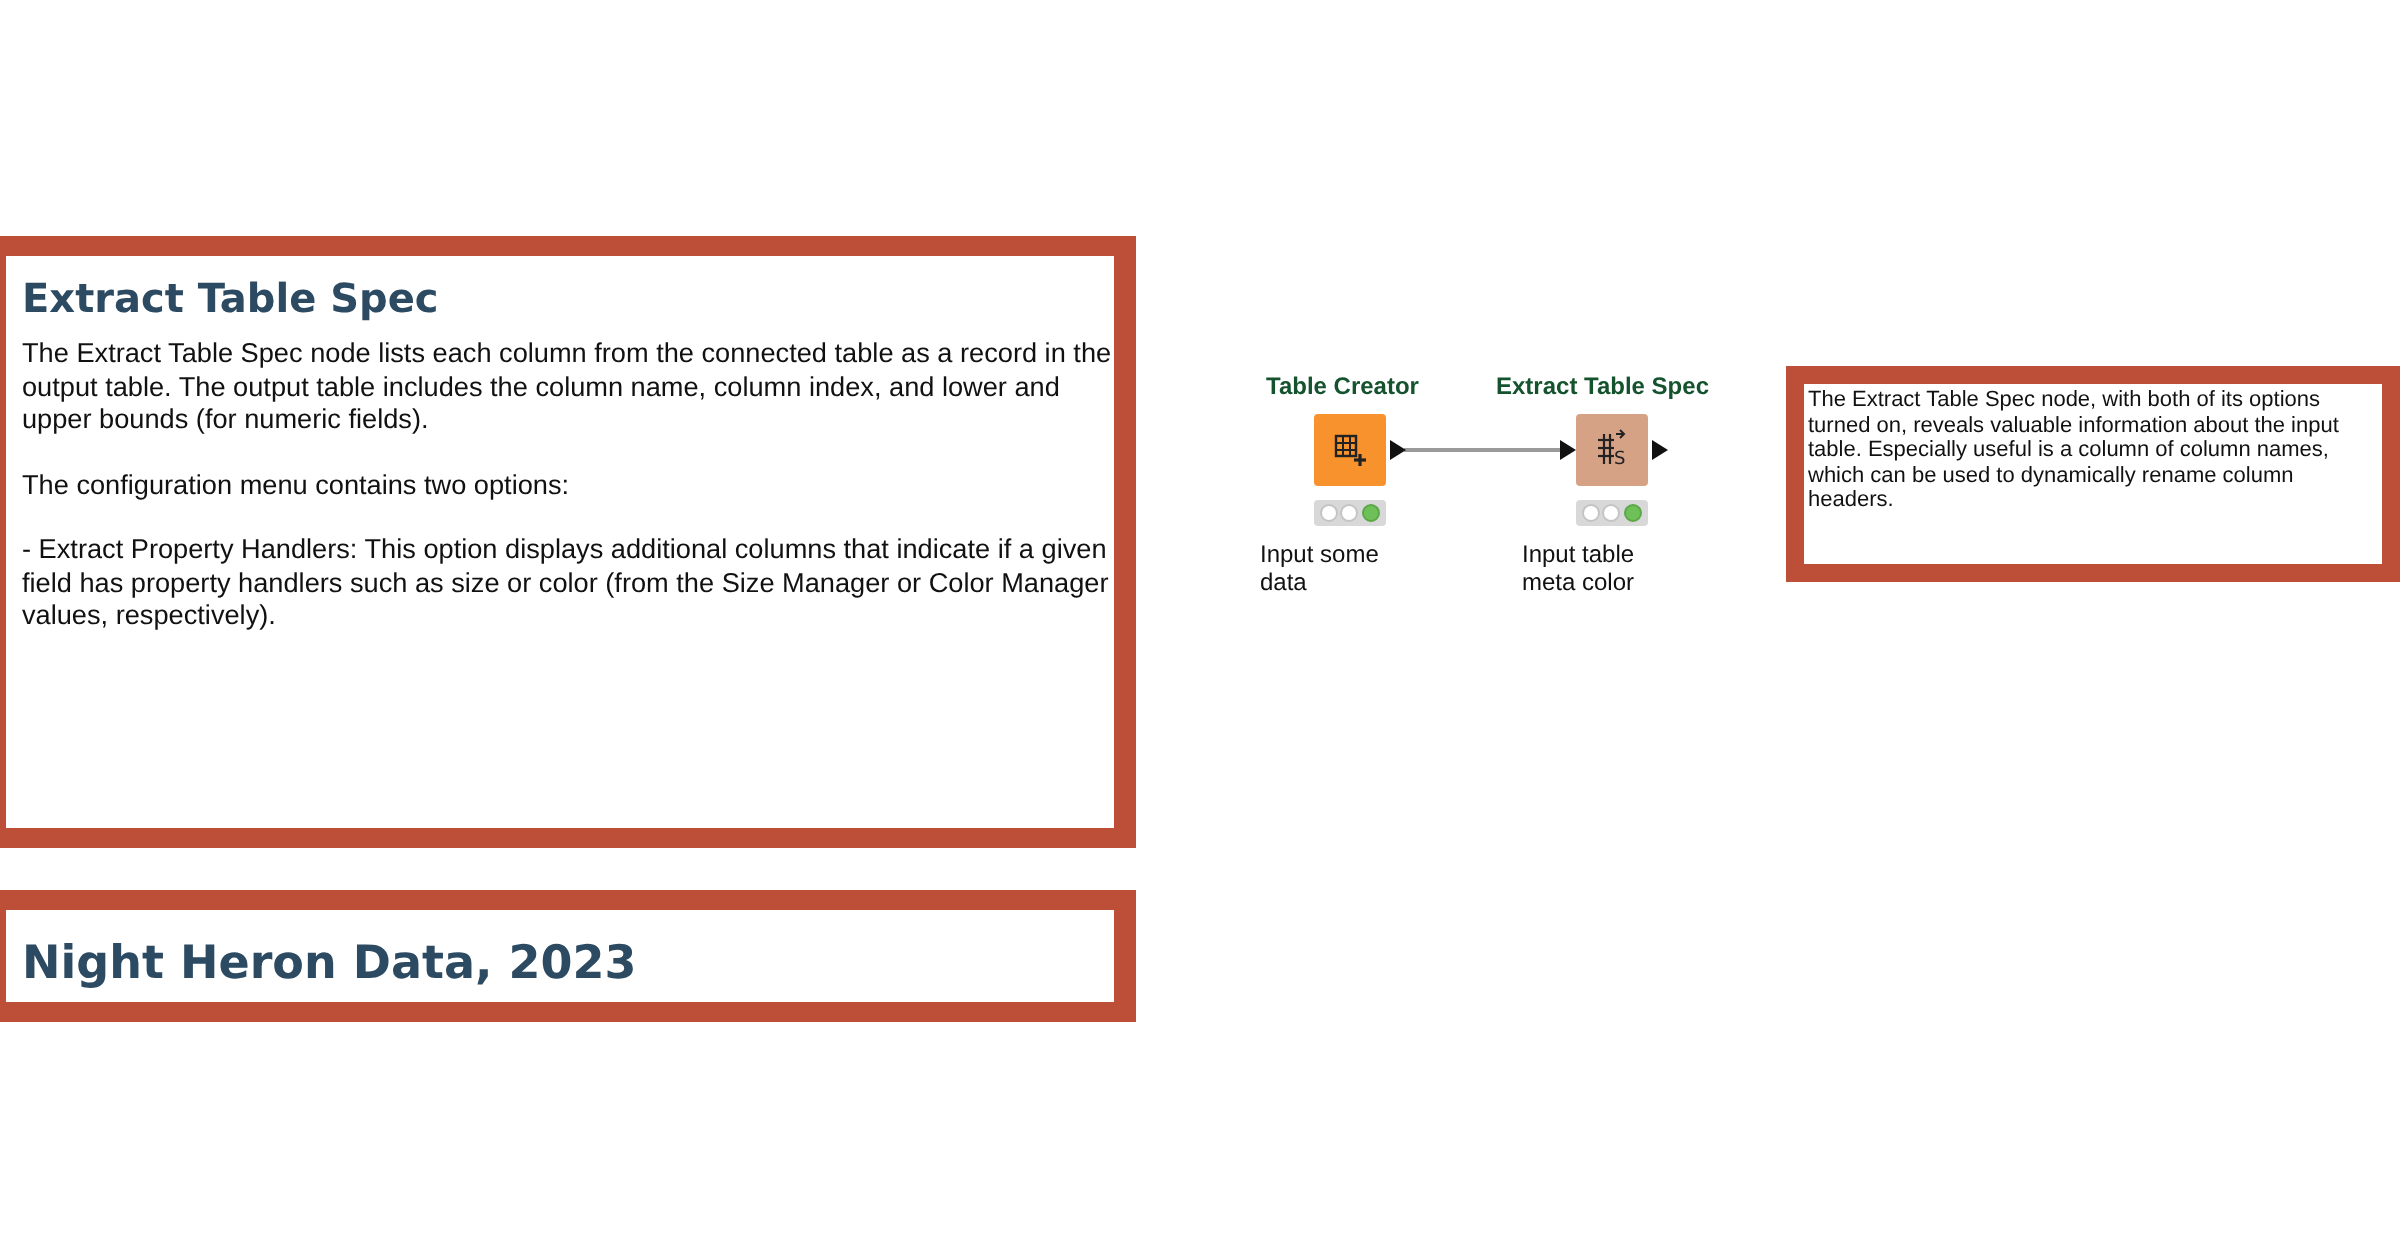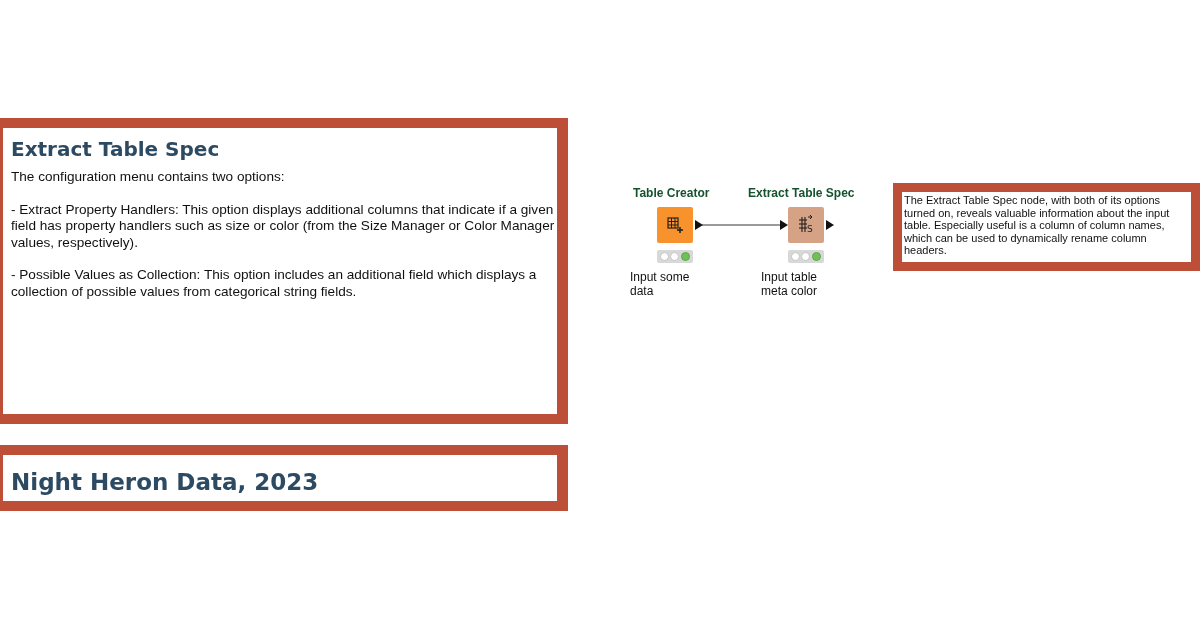--- a/index.html
+++ b/index.html
@@ -6,21 +6,21 @@
     html, body { width: 1200px; height: 630px; background: #ffffff; overflow: hidden; position: relative; font-family: "Liberation Sans", sans-serif; }
 
     .annotation {
       position: absolute;
       background: #ffffff;
       border-style: solid;
       border-color: #bd4e37;
     }
     #anno-main { left: 0; top: 118px; width: 568px; height: 306px; border-width: 10px 11px 10px 3px; padding: 1px 0 0 8px; }
     #anno-title2 { left: 0; top: 445px; width: 568px; height: 66px; border-width: 10px 11px 10px 3px; padding: 12px 0 0 8px; }
-    #anno-right { left: 893px; top: 183px; width: 307px; height: 88px; border-width: 9px 9px 9px 9px; padding: 2px 2px 0 2px; }
+    #anno-right { left: 893px; top: 183px; width: 307px; height: 108px; border-width: 9px 9px 9px 9px; padding: 2px 2px 0 2px; }
 
     .h-title {
       color: #2c4a62;
       font-family: "DejaVu Sans", sans-serif;
       font-weight: bold;
       font-size: 20px;
       line-height: 24px;
       margin-top: 8px;
     }
     #anno-title2 .h-title { font-size: 23px; line-height: 30px; margin-top: 0; }
@@ -59,23 +59,23 @@
     .dot.green { background: #70c05a; border-color: #5aa846; }
     .node-label { position: absolute; font-size: 12px; color: #111; text-align: left; line-height: 14px; width: 90px; }
     .connector { position: absolute; height: 1.5px; background: #9a9a9a; }
   </style>
 </head>
 <body>
 
 <div class="annotation" id="anno-main">
   <div class="h-title">Extract Table Spec</div>
   <div class="body-text">
+    <p>The Extract Table Spec node lists each column from the connected table as a record in the output table. The output table includes the column name, column index, and lower and upper bounds (for numeric fields).</p>
     <p>The configuration menu contains two options:</p>
     <p>- Extract Property Handlers: This option displays additional columns that indicate if a given field has property handlers such as size or color (from the Size Manager or Color Manager values, respectively).</p>
-    <p>- Possible Values as Collection: This option includes an additional field which displays a collection of possible values from categorical string fields.</p>
   </div>
 </div>
 
 <div class="annotation" id="anno-title2">
   <div class="h-title">Night Heron Data, 2023</div>
 </div>
 
 <div class="annotation" id="anno-right">
   <div class="right-text">The Extract Table  Spec node, with both of its options turned on, reveals valuable information about the input table. Especially useful is a column of column names, which can be used to dynamically rename column headers.</div>
 </div>

